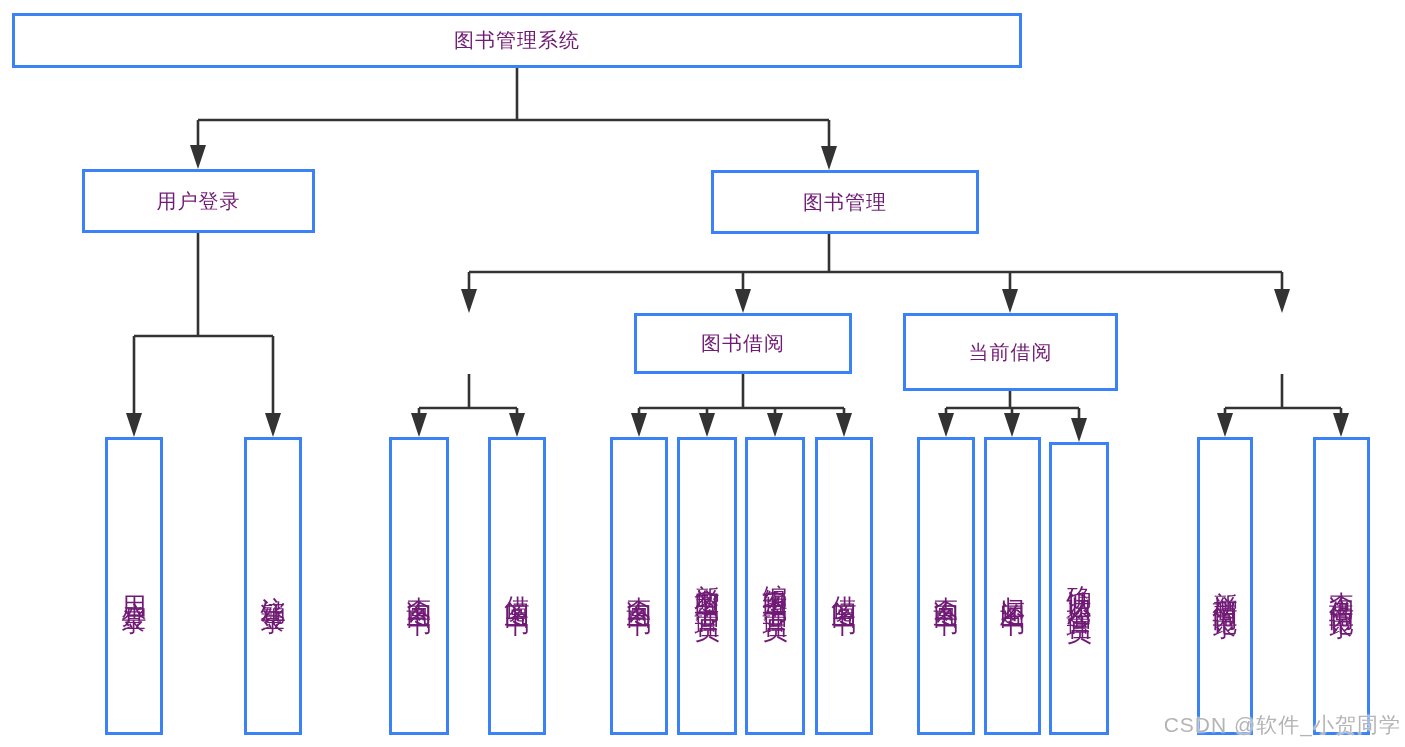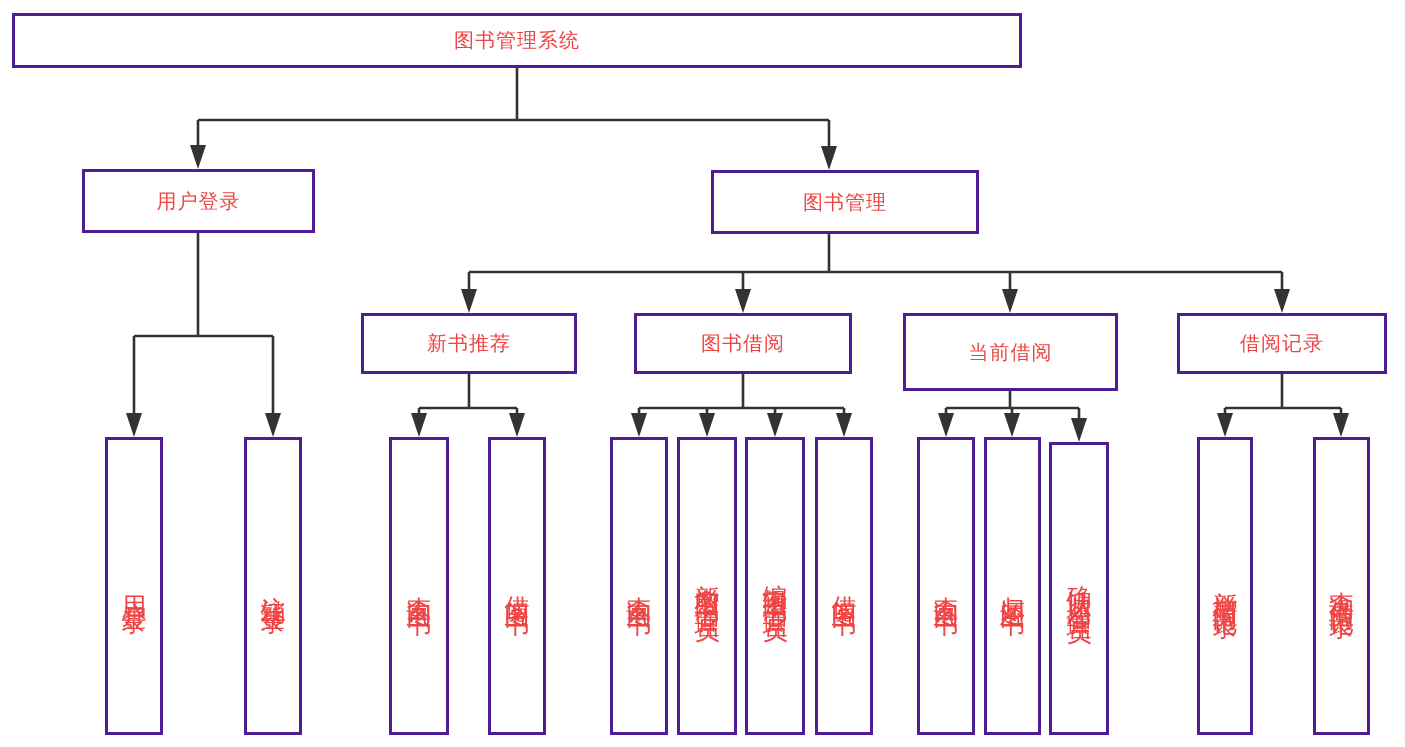--- a/index.html
+++ b/index.html
@@ -29,22 +29,22 @@
     stroke-width: 2.6;
   }
   .connectors .arrow {
     fill: #333333;
     stroke: none;
   }
   .node {
     position: absolute;
     box-sizing: border-box;
     background: #ffffff;
-    border: 3px solid #4c1d95;
-    color: #ef4444;
+    border: 3px solid #3b82f6;
+    color: #701a75;
     display: flex;
     align-items: center;
     justify-content: center;
     text-align: center;
   }
   .node.h {
     font-size: 20px;
     letter-spacing: 1px;
   }
   .node.v {
@@ -98,37 +98,36 @@
       M1071,418 H1087 L1079,442 Z
       M1217,413 H1233 L1225,437 Z
       M1333,413 H1349 L1341,437 Z"></path>
   </svg>
 
   <div class="node h" style="left:12px;top:13px;width:1010px;height:55px">图书管理系统</div>
 
   <div class="node h" style="left:82px;top:169px;width:233px;height:64px">用户登录</div>
   <div class="node h" style="left:711px;top:170px;width:268px;height:64px">图书管理</div>
 
-  <div class="node h" style="left:361px;top:313px;width:216px;height:61px">新书推荐</div>
   <div class="node h" style="left:634px;top:313px;width:218px;height:61px">图书借阅</div>
   <div class="node h" style="left:903px;top:313px;width:215px;height:78px">当前借阅</div>
-  <div class="node h" style="left:1177px;top:313px;width:210px;height:61px">借阅记录</div>
 
   <div class="node v" style="left:105px;top:437px;width:58px;height:298px">用户登录</div>
   <div class="node v" style="left:244px;top:437px;width:58px;height:298px">注销登录</div>
 
   <div class="node v" style="left:389px;top:437px;width:60px;height:298px">查询图书</div>
   <div class="node v" style="left:488px;top:437px;width:58px;height:298px">借阅图书</div>
 
   <div class="node v" style="left:610px;top:437px;width:58px;height:298px">查询图书</div>
   <div class="node v" style="left:677px;top:437px;width:60px;height:298px">新增图书（管理员）</div>
   <div class="node v" style="left:745px;top:437px;width:60px;height:298px">编辑图书（管理员）</div>
   <div class="node v" style="left:815px;top:437px;width:58px;height:298px">借阅图书</div>
 
   <div class="node v" style="left:917px;top:437px;width:58px;height:298px">查询图书</div>
   <div class="node v" style="left:984px;top:437px;width:57px;height:298px">归还图书</div>
   <div class="node v" style="left:1049px;top:442px;width:60px;height:293px">确认归还（管理员）</div>
 
   <div class="node v" style="left:1197px;top:437px;width:56px;height:298px">新增借阅记录</div>
   <div class="node v" style="left:1313px;top:437px;width:57px;height:298px">查询借阅记录</div>
 
+  <div class="watermark">CSDN @软件_小贺同学</div>
 
 </div>
 
 </body></html>

